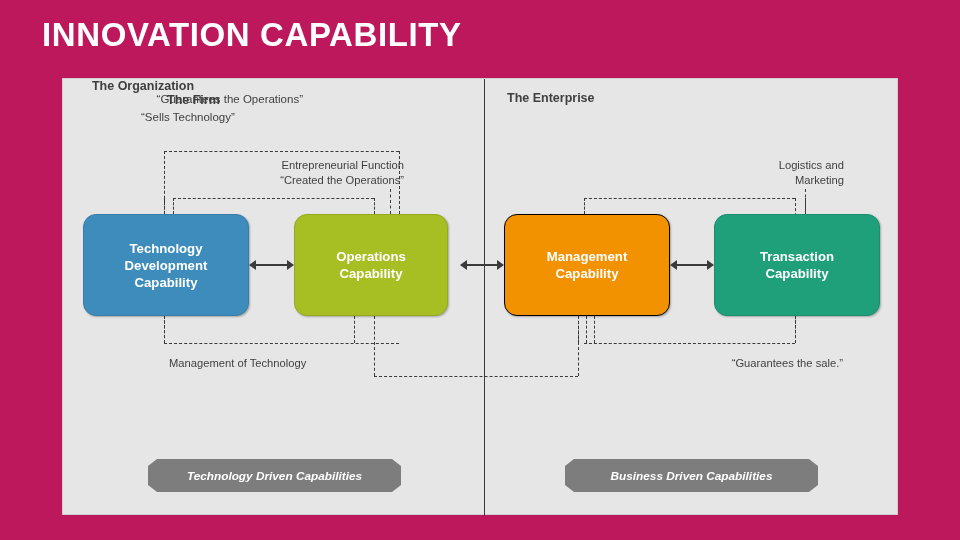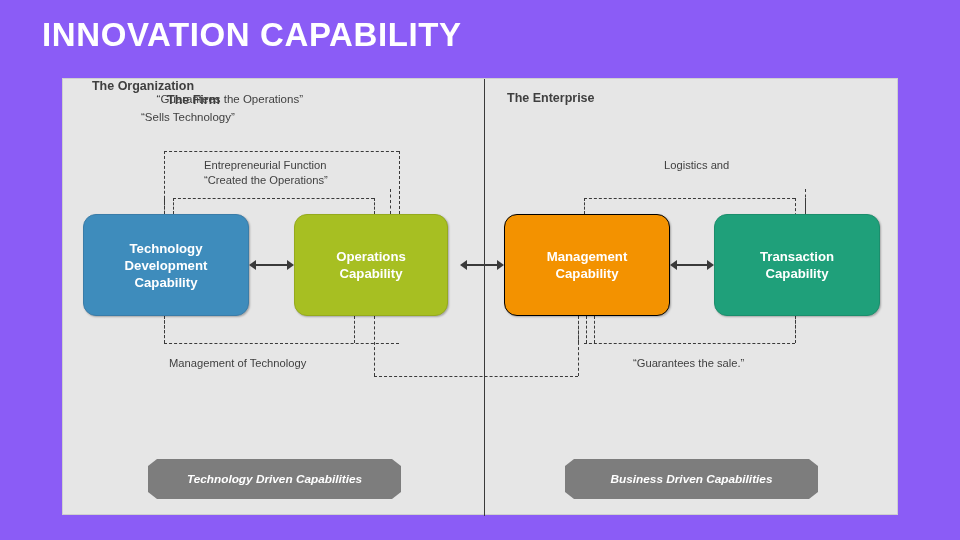--- a/index.html
+++ b/index.html
@@ -4,21 +4,21 @@
 <style>
   html, body {
     margin: 0;
     padding: 0;
     background: #ffffff;
   }
   #slide {
     position: relative;
     width: 960px;
     height: 540px;
-    background: #8b5cf6;
+    background: #be185d;
     overflow: hidden;
     font-family: "Liberation Sans", sans-serif;
   }
 
   
   #slide-title {
     position: absolute;
     left: 42px;
     top: 16px;
     font-size: 33px;
@@ -68,21 +68,21 @@
   #firm-head   { left: 104px; top: 14px; }
   #firm-sub    { left: 78px;  top: 32px; }
   #ent-head    { left: 444px; top: 12px; }
 
   
   .ann {
     position: absolute;
     font-size: 11.2px;
     color: #3f3f3f;
     line-height: 15px;
-    text-align: left;
+    text-align: right;
     white-space: nowrap;
   }
   .ann-left  { text-align: left; }
 
   #ann-entre    { left: 141px; top: 79px; width: 200px; }
   #ann-logistics{ left: 601px; top: 79px; width: 180px; }
   #ann-mot      { left: 106px; top: 277px; width: 200px; text-align: left; }
   #ann-coord    { left: 570px; top: 277px; width: 210px; }
 
   #org-head { left: 360px; top: 302px; width: 160px; text-align: center;
@@ -145,21 +145,21 @@
   .arrow-head.left  { left: 0;  border-right: 7px solid #3a3a3a; }
   .arrow-head.right { right: 0; border-left: 7px solid #3a3a3a; }
 
   #arrow-1 { left: 186px; width: 45px; }
   #arrow-2 { left: 397px; width: 44px; }
   #arrow-3 { left: 607px; width: 44px; }
 
   
   .pill {
     position: absolute;
-    height: 40px;
+    height: 33px;
     background: #7D7D7D;
     display: flex;
     align-items: center;
     justify-content: center;
     color: #ffffff;
     font-size: 11.8px;
     font-weight: bold;
     font-style: italic;
     clip-path: polygon(
       9px 0, calc(100% - 9px) 0, 100% 7px, 100% calc(100% - 7px),
@@ -217,20 +217,21 @@
     <div class="dash-v" style="left:742px; top:110px; height:25px;"></div>
     <div class="dash-v" style="left:732px; top:237px; height:27px;"></div>
 
     <div class="ann" id="ann-entre">
       <div>Entrepreneurial Function</div>
       <div>“Created the Operations”</div>
     </div>
 
     <div class="ann" id="ann-logistics">
       <div>Logistics and</div>
+      <div>Marketing</div>
     </div>
 
     <div class="ann ann-left" id="ann-mot">Management of Technology</div>
 
     <div class="ann" id="ann-coord">
       <div>“Guarantees the sale.”</div>
     </div>
 
     <div id="org-head">The Organization</div>
     <div id="org-sub">“Guarantees the Operations”</div>

